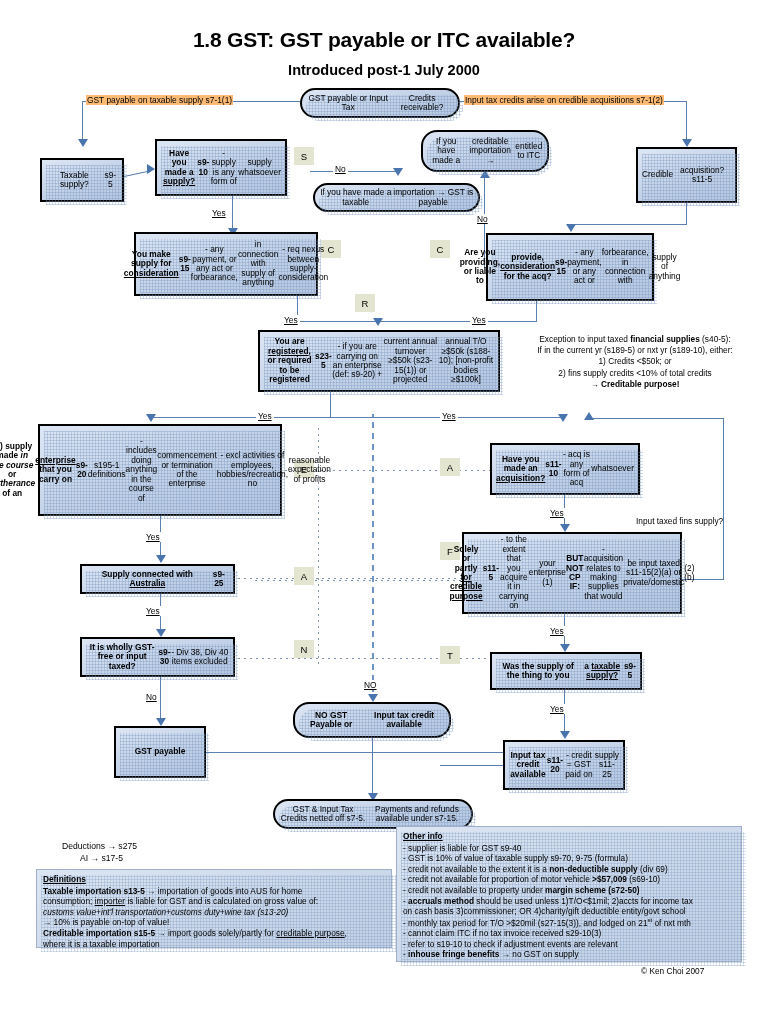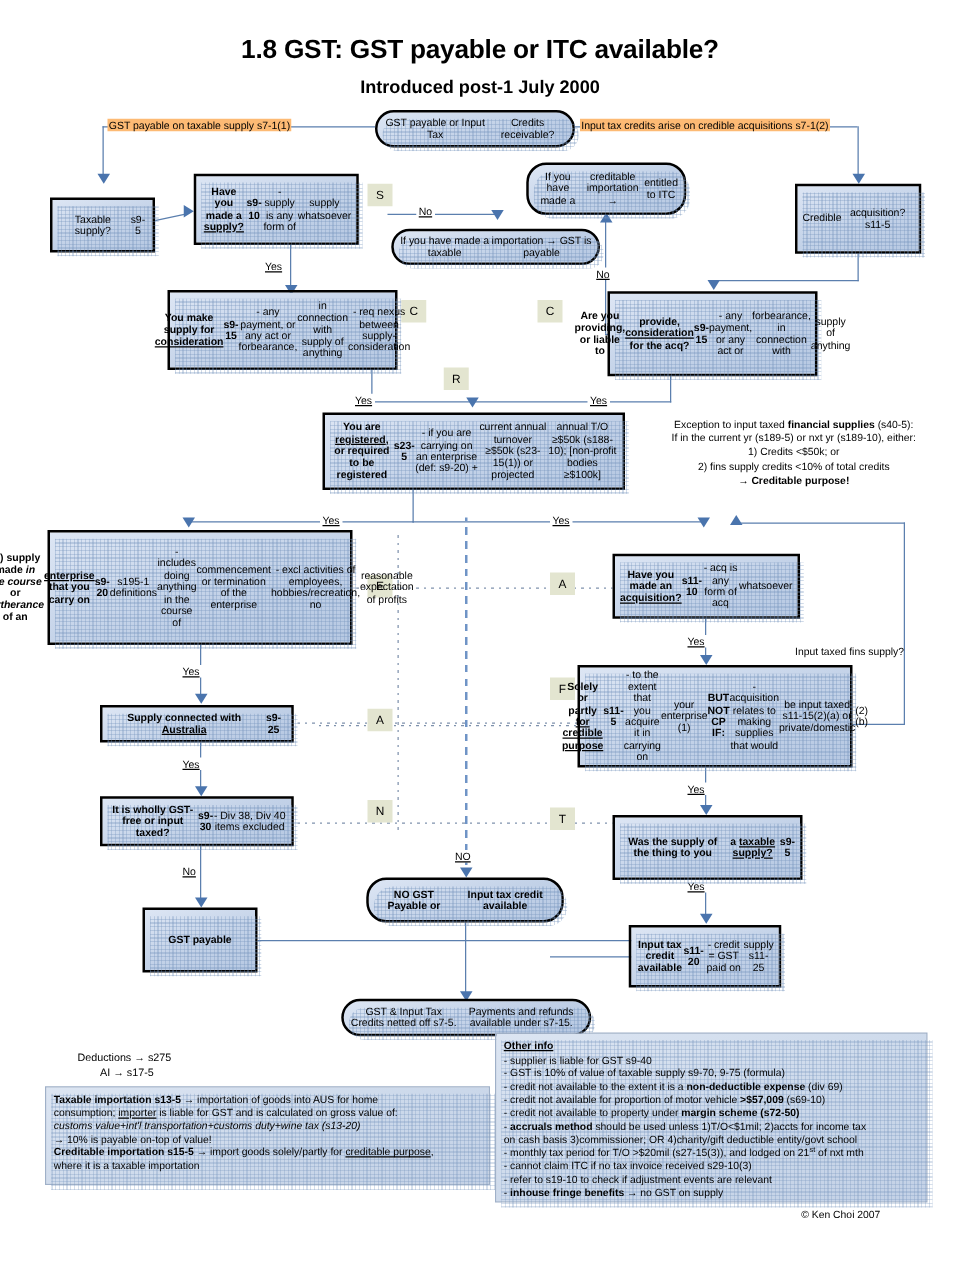--- a/index.html
+++ b/index.html
@@ -256,21 +256,21 @@
   <div class="tag" style="left:294px;top:640px;">N</div>
 
   <div class="ln lnv" style="left:160px;top:677px;height:44px;"></div>
   <div class="lbl" style="left:144px;top:692px;">No</div>
   <div class="arw d" style="left:156px;top:718px;"></div>
 
   <div class="node" style="left:114px;top:726px;width:92px;height:52px;">
     <div class="hd">GST payable</div>
   </div>
 
-  <div class="node" style="left:490px;top:652px;width:152px;height:52px;">
+  <div class="node" style="left:490px;top:652px;width:152px;height:38px;">
     <div class="hd">Was the supply of the thing to you</div>
     <div class="hd">a <span class="u">taxable supply?</span></div>
     <div class="hd">s9-5</div>
   </div>
   <div class="tag" style="left:440px;top:646px;">T</div>
 
   <div class="ln lnv" style="left:564px;top:614px;height:30px;"></div>
   <div class="lbl" style="left:548px;top:626px;">Yes</div>
   <div class="arw d" style="left:560px;top:644px;"></div>
 
@@ -310,33 +310,34 @@
     <div>GST &amp; Input Tax Credits netted off s7-5.</div>
     <div>Payments and refunds available under s7-15.</div>
   </div>
 
   <div class="plain" style="left:62px;top:841px;">
     <div>Deductions → s275</div>
     <div style="margin-left:18px;">AI → s17-5</div>
   </div>
 
   <div class="panel" style="left:36px;top:869px;width:356px;height:79px;">
+    <span class="ttl2">Definitions</span>
     <div><b>Taxable importation s13-5</b> → importation of goods into AUS for home</div>
     <div>consumption; <span class="u">importer</span> is liable for GST and is calculated on gross value of:</div>
     <div class="it">customs value+int'l transportation+customs duty+wine tax (s13-20)</div>
     <div>→ 10% is payable on-top of value!</div>
     <div><b>Creditable importation s15-5</b> → import goods solely/partly for <span class="u">creditable purpose</span>,</div>
     <div>where it is a taxable importation</div>
   </div>
 
   <div class="panel" style="left:396px;top:826px;width:346px;height:136px;">
     <span class="ttl2">Other info</span>
     <div>- supplier is liable for GST s9-40</div>
     <div>- GST is 10% of value of taxable supply s9-70, 9-75 (formula)</div>
-    <div>- credit not available to the extent it is a <b>non-deductible expense</b> (div 69)</div>
+    <div>- credit not available to the extent it is a <b>non-deductible supply</b> (div 69)</div>
     <div>- credit not available for proportion of motor vehicle <b>&gt;$57,009</b> (s69-10)</div>
     <div>- credit not available to property under <b>margin scheme (s72-50)</b></div>
     <div>- <b>accruals method</b> should be used unless 1)T/O&lt;$1mil; 2)accts for income tax</div>
     <div>on cash basis 3)commissioner; OR 4)charity/gift deductible entity/govt school</div>
     <div>- monthly tax period for T/O &gt;$20mil (s27-15(3)), and lodged on 21<span class="tiny">st</span> of nxt mth</div>
     <div>- cannot claim ITC if no tax invoice received s29-10(3)</div>
     <div>- refer to s19-10 to check if adjustment events are relevant</div>
     <div>- <b>inhouse fringe benefits</b> → no GST on supply</div>
   </div>
 

